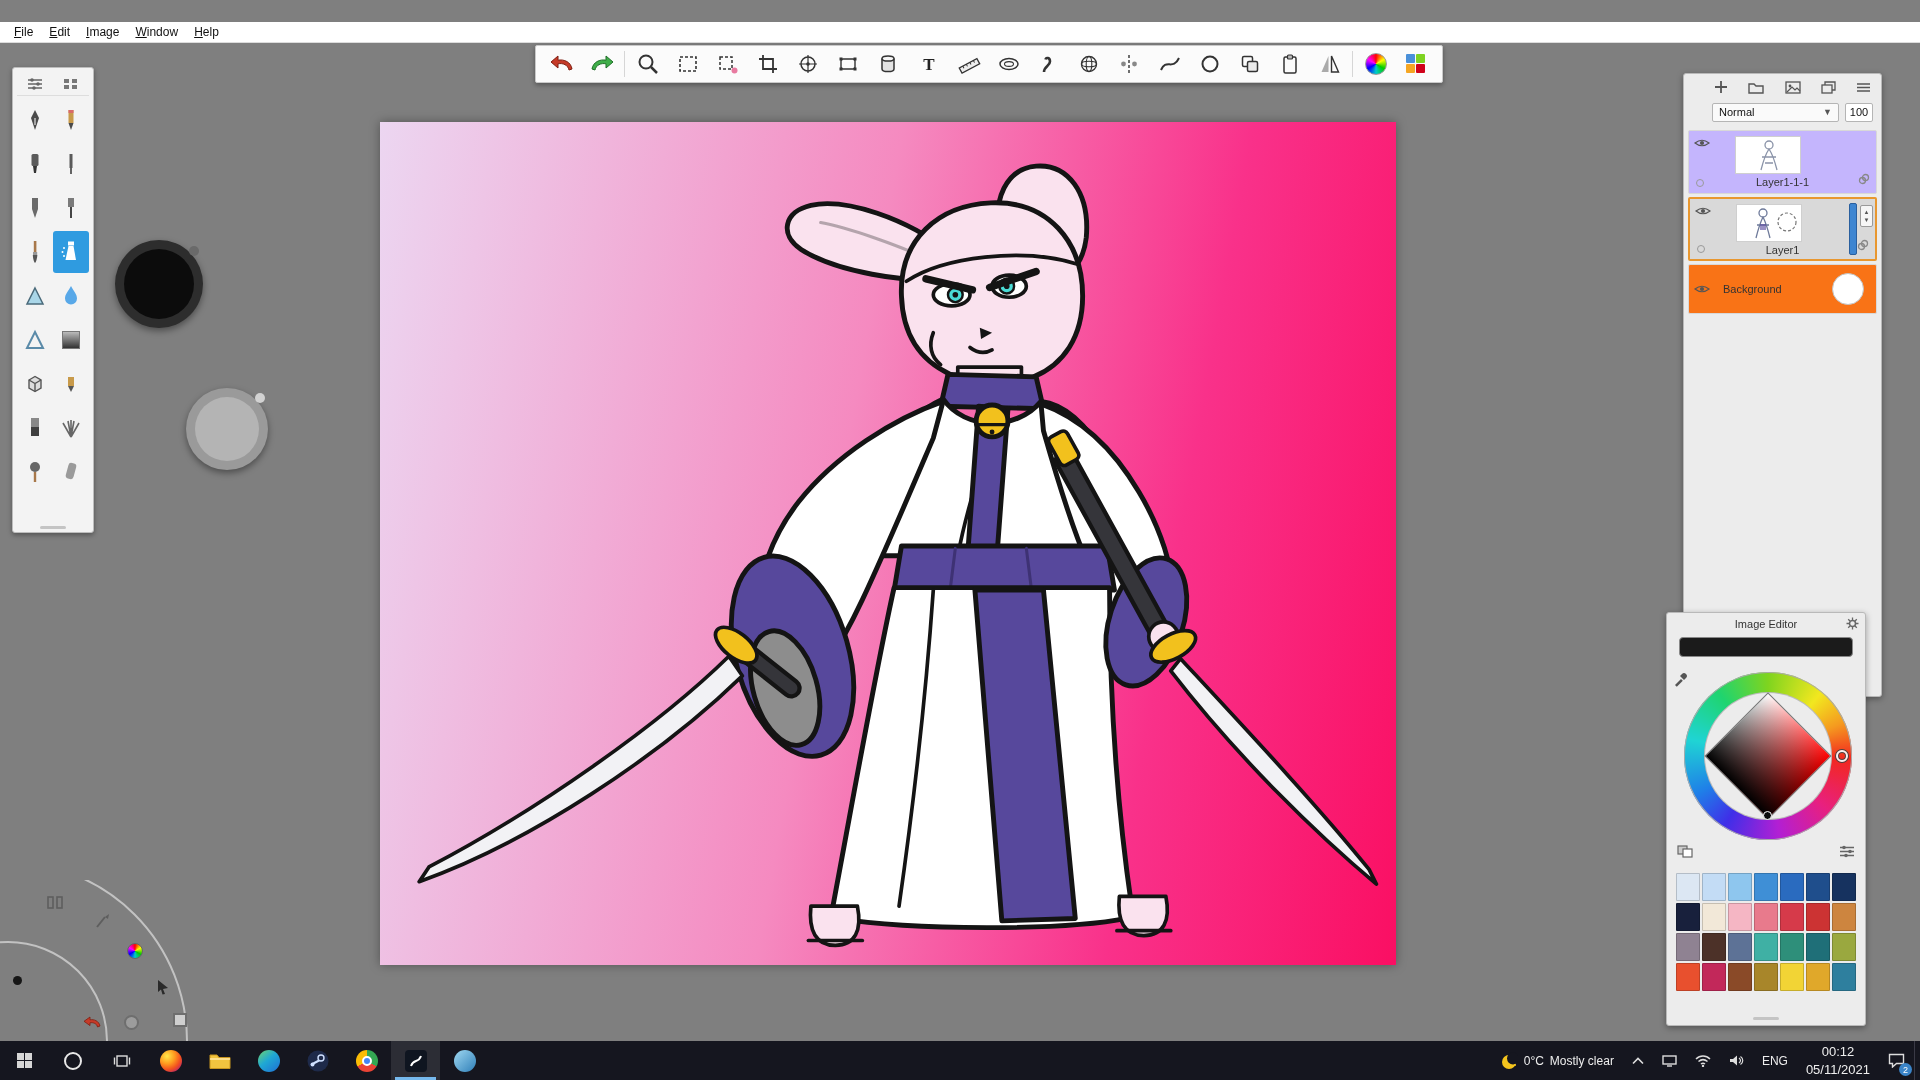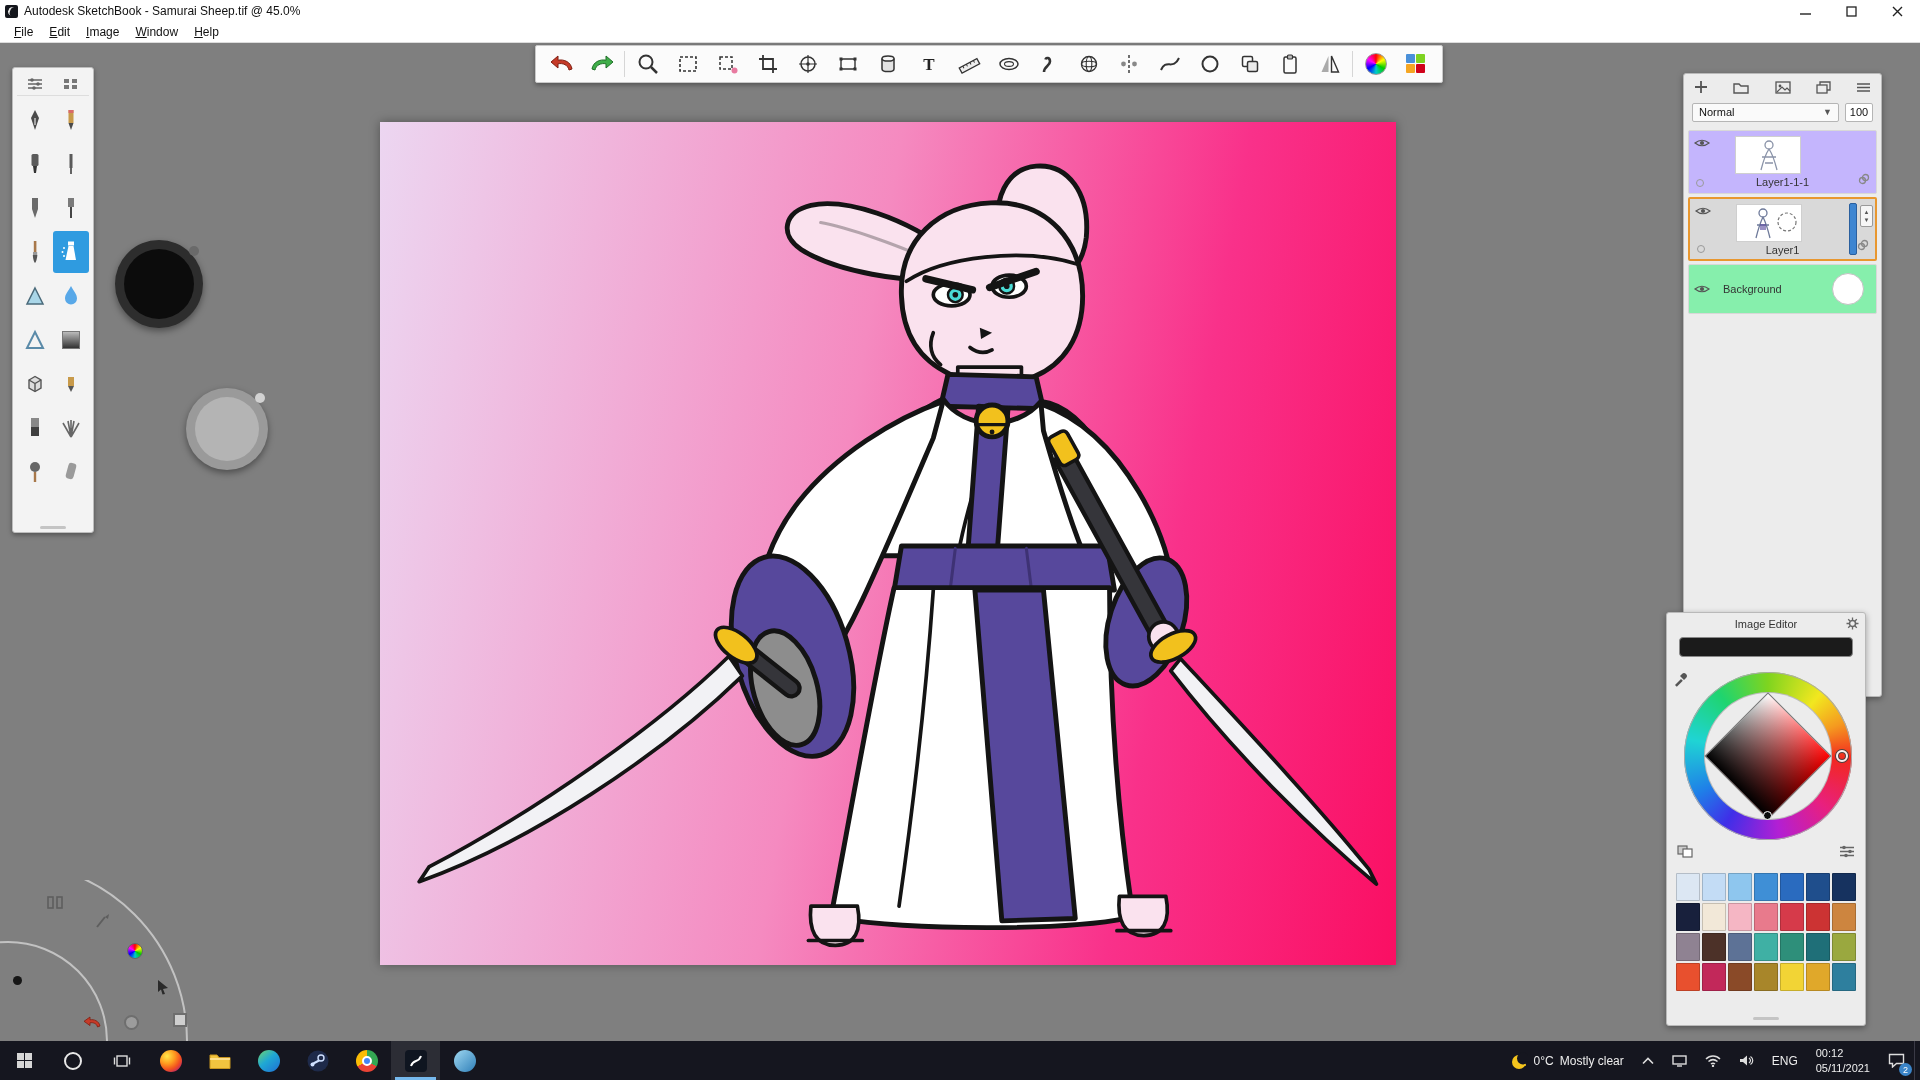--- a/index.html
+++ b/index.html
@@ -55,21 +55,21 @@
   .puck-op::before { content:""; position:absolute; right:3px; top:5px; width:10px; height:10px; background:#d2d2d2; border-radius:50%; }
 
   
   .canvas { position:absolute; left:380px; top:122px; width:1016px; height:843px;
             background:linear-gradient(100deg,#ecd6f1 0%, #f58ac0 45%, #f9318a 75%, #fa0f63 100%);
             box-shadow:0 0 10px rgba(0,0,0,.35); }
   .canvas svg { width:100%; height:100%; display:block; }
 
   
   .layers { position:absolute; left:1683px; top:73px; width:199px; height:624px; background:#ececec;
-            border:1px solid #b9b9b9; border-radius:3px; box-shadow:0 2px 6px rgba(0,0,0,.35); font-size:11px; }
+            border:1px solid #b9b9b9; border-radius:3px; box-shadow:0 2px 6px rgba(0,0,0,.35); font-size:11px;padding-left:20px; }
   .lay-head { height:26px; display:flex; align-items:center; justify-content:space-between; padding:0 10px; }
   .blend-row { height:24px; display:flex; align-items:center; gap:6px; padding:0 8px; }
   .blend-sel { flex:1; height:19px; background:#fafafa; border:1px solid #b5b5b5; border-radius:2px;
                display:flex; align-items:center; padding:0 6px; }
   .blend-sel .car { margin-left:auto; font-size:9px; color:#555; }
   .op-box { width:28px; height:19px; background:#fff; border:1px solid #b5b5b5; border-radius:2px;
             display:flex; align-items:center; justify-content:center; }
   .rows { position:absolute; left:4px; right:4px; top:56px; }
   .lrow { position:relative; height:64px; margin-bottom:3px; background:#c4b5fd; border:1px solid #d8d8d8; border-radius:2px; }
   .lrow.hidden-layer { background:#e3e3e3; }
@@ -77,21 +77,21 @@
   .lrow.sel-layer { background:#d9d9d9; border:2px solid #e8972f; }
   .leye { position:absolute; left:5px; top:6px; }
   .ldot { position:absolute; left:7px; bottom:6px; width:8px; height:8px; border:1px solid #9a9a9a; border-radius:50%; }
   .thumb { position:absolute; left:46px; top:5px; width:66px; height:38px; background:#fff; border:1px solid #cfcfcf; overflow:hidden; }
   .thumb.grad { background:linear-gradient(115deg,#fff0f8 0%, #f563a8 55%, #f30e6b 100%); }
   .lname { position:absolute; left:0; right:0; top:45px; text-align:center; color:#333; }
   .llink { position:absolute; right:6px; bottom:6px; }
   .opslider { position:absolute; right:18px; top:4px; bottom:4px; width:8px; background:#3d85d1; border:1px solid #2a5f9e; border-radius:2px; }
   .ophandle { position:absolute; right:2px; top:6px; width:13px; height:22px; background:#f6f6f6; border:1px solid #9a9a9a;
               border-radius:2px; display:flex; flex-direction:column; align-items:center; justify-content:center; gap:2px; font-size:6px; color:#555; line-height:1;}
-  .bgrow { position:relative; height:50px; background:#86efac; border:1px solid #d8d8d8; border-radius:2px; }
+  .bgrow { position:relative; height:50px; background:#f97316; border:1px solid #d8d8d8; border-radius:2px; }
   .bgrow .lname { top:18px; left:34px; right:auto; }
   .bgdisc { position:absolute; right:12px; top:8px; width:32px; height:32px; background:#fff; border:1px solid #c2c2c2; border-radius:50%; }
   .lay-foot { position:absolute; bottom:3px; left:0; width:100%; display:flex; justify-content:center; }
   .lay-foot i { width:26px; height:3px; background:#c4c4c4; border-radius:2px; }
 
   
   .coloredit { position:absolute; left:1666px; top:612px; width:200px; height:414px; background:#ececec;
                border:1px solid #b9b9b9; border-radius:3px; box-shadow:0 2px 6px rgba(0,0,0,.35); font-size:11px; }
   .ce-title { text-align:center; padding-top:5px; color:#333; }
   .ce-gear { position:absolute; right:6px; top:4px; }
@@ -141,52 +141,31 @@
   .circ22 { width:22px; height:22px; border-radius:50%; }
   .ff { background:radial-gradient(circle at 32% 28%, #ffe94a 0%, #ff9c1f 35%, #f2501f 62%, #b5236e 85%, #742b8f 100%); }
   .edge { background:linear-gradient(140deg,#6fd46f,#1fa8d4 45%,#1f6fd4); }
   .chrome { background:conic-gradient(from 120deg,#ea4335 0 120deg,#fbbc05 0 240deg,#34a853 0 360deg);
             display:flex; align-items:center; justify-content:center; }
   .chrome i { width:10px; height:10px; border-radius:50%; background:#4285f4; border:2px solid #fff; }
   .paintapp { background:linear-gradient(135deg,#9fd8f2,#2f7fb8); }
   .sbico { width:22px; height:22px; border-radius:4px; background:#0f1520; display:flex; align-items:center; justify-content:center; }
   .tray { margin-left:auto; display:flex; align-items:center; height:100%; }
   .tray-item { display:flex; align-items:center; gap:6px; padding:0 9px; height:100%; }
-  .clockblk { text-align:left; font-size:11px; line-height:1.35; }
+  .clockblk { text-align:center; font-size:13px; line-height:1.35; }
   .notif { position:relative; }
   .badge { position:absolute; right:2px; bottom:4px; min-width:13px; height:13px; border-radius:7px; background:#3a84c8;
            color:#fff; font-size:9px; display:flex; align-items:center; justify-content:center; padding:0 2px; }
   .desk-sliver { width:6px; height:100%; border-left:1px solid #3a3a46; }
 </style>
 </head>
 <body>
 
 <div class="screen">
 
-  <div class="titlebar">
-    <div class="app-ico"></div>
-    <span>Autodesk SketchBook - Samurai Sheep.tif @ 45.0%</span>
-    <div class="win-controls">
-      <div class="win-btn">
-        <svg width="11" height="11">
-            <line x1="0" y1="8" x2="11" y2="8" stroke="#222" stroke-width="1.4"></line>
-          </svg>
-      </div>
-      <div class="win-btn">
-        <svg width="11" height="11">
-            <rect x="1" y="1" width="9" height="9" fill="none" stroke="#222" stroke-width="1.3"></rect>
-          </svg>
-      </div>
-      <div class="win-btn">
-        <svg width="11" height="11">
-            <path d="M1 1 L10 10 M10 1 L1 10" stroke="#222" stroke-width="1.4"></path>
-          </svg>
-      </div>
-    </div>
-  </div>
 
   <div class="menubar">
     <span class="menu-item">File</span>
     <span class="menu-item">Edit</span>
     <span class="menu-item">Image</span>
     <span class="menu-item">Window</span>
     <span class="menu-item">Help</span>
   </div>
 
   <div class="canvas">

